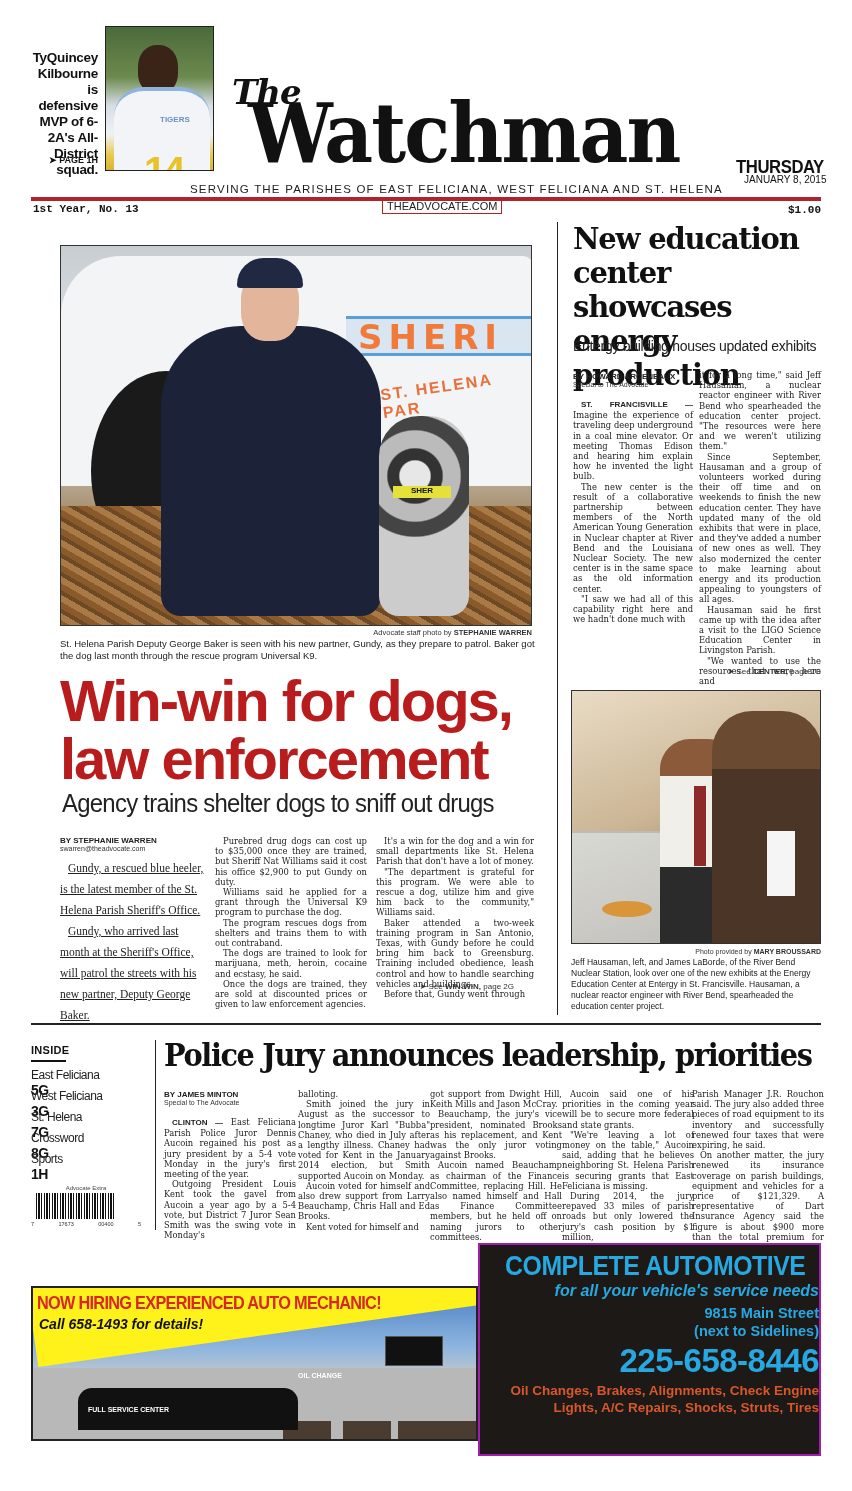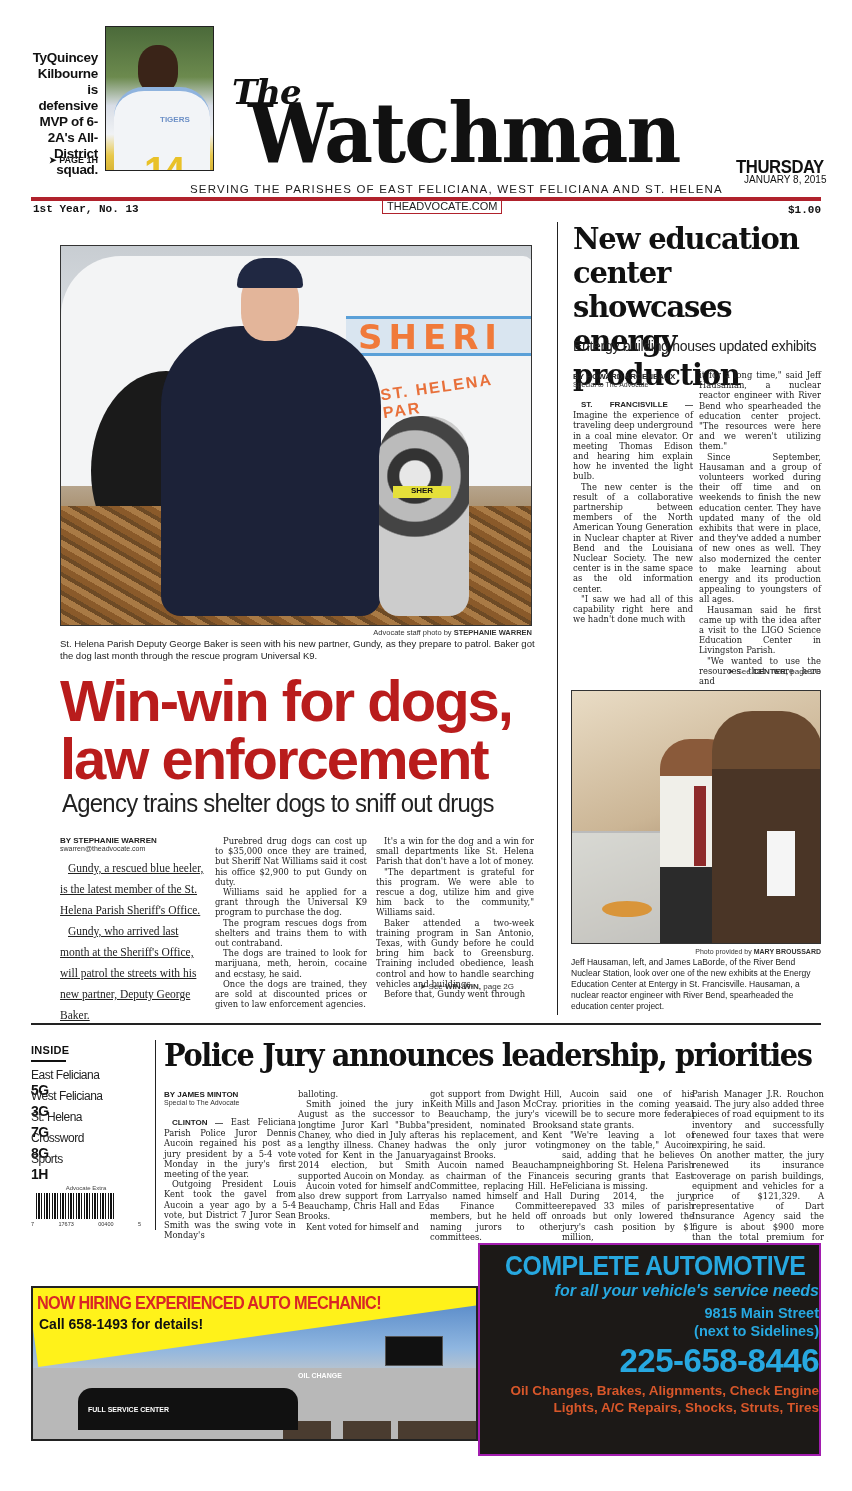--- a/index.html
+++ b/index.html
@@ -102,21 +102,21 @@
   .pj-col1 { left: 164px; }
   .pj-col2 { left: 298px; top: 1089px; }
   .pj-col3 { left: 430px; top: 1089px; }
   .pj-col4 { left: 562px; top: 1089px; }
   .pj-col5 { left: 692px; top: 1089px; }
 
   
   .ad-left { left: 31px; top: 1243px; width: 447px; height: 155px; border: 2px solid #222; overflow: hidden; background: linear-gradient(180deg, #4a7fc2 0%, #8fb6e0 40%, #b9c4cf 55%, #9a9ea3 100%); margin-top: 43px; }
   .ad-left .banner { position: absolute; left: -10px; top: -30px; width: 520px; height: 110px; background: #fff21a; transform: rotate(-8deg); transform-origin: left top; }
   .ad-left .hiring { position: absolute; left: 4px; top: 4px; font-size: 18.5px; font-weight: bold; color: #d92626; letter-spacing: -0.8px; transform: scaleX(0.88); transform-origin: left top; white-space: nowrap; }
-  .ad-left .call { position: absolute; left: 6px; top: 28px; font-size: 14px; font-weight: bold; color: #111; }
+  .ad-left .call { position: absolute; left: 6px; top: 28px; font-size: 14px; font-weight: bold; font-style: italic; color: #111; }
   .ad-left .building { position: absolute; left: 0; top: 80px; width: 447px; height: 133px; background: #b8b8b8; }
   .ad-left .awning { position: absolute; left: 45px; top: 100px; width: 220px; height: 42px; background: #111; border-radius: 14px 14px 0 0; }
   .ad-left .awning-text { position: absolute; left: 55px; top: 118px; font-size: 7px; font-weight: bold; color: #fff; }
   .ad-left .door { position: absolute; width: 48px; height: 80px; background: #4a3c30; top: 133px; }
   .ad-left .oil { position: absolute; left: 265px; top: 84px; font-size: 7px; color: #fff; font-weight: bold; }
   .ad-left .sign { position: absolute; left: 352px; top: 48px; width: 58px; height: 30px; background: #111; border: 1px solid #555; }
   .ad-left .ground { position: absolute; left: 0; top: 190px; width: 447px; height: 23px; background: #d8d0c0; }
 
   .ad-right { left: 478px; top: 1243px; width: 343px; height: 213px; background: #1c1917; border: 2px solid #a21caf; text-align: right; }
   .ad-right .brand { margin-top: 6px; font-size: 27px; font-weight: bold; color: #27a8e0; letter-spacing: -0.5px; transform: scaleX(0.92); }

